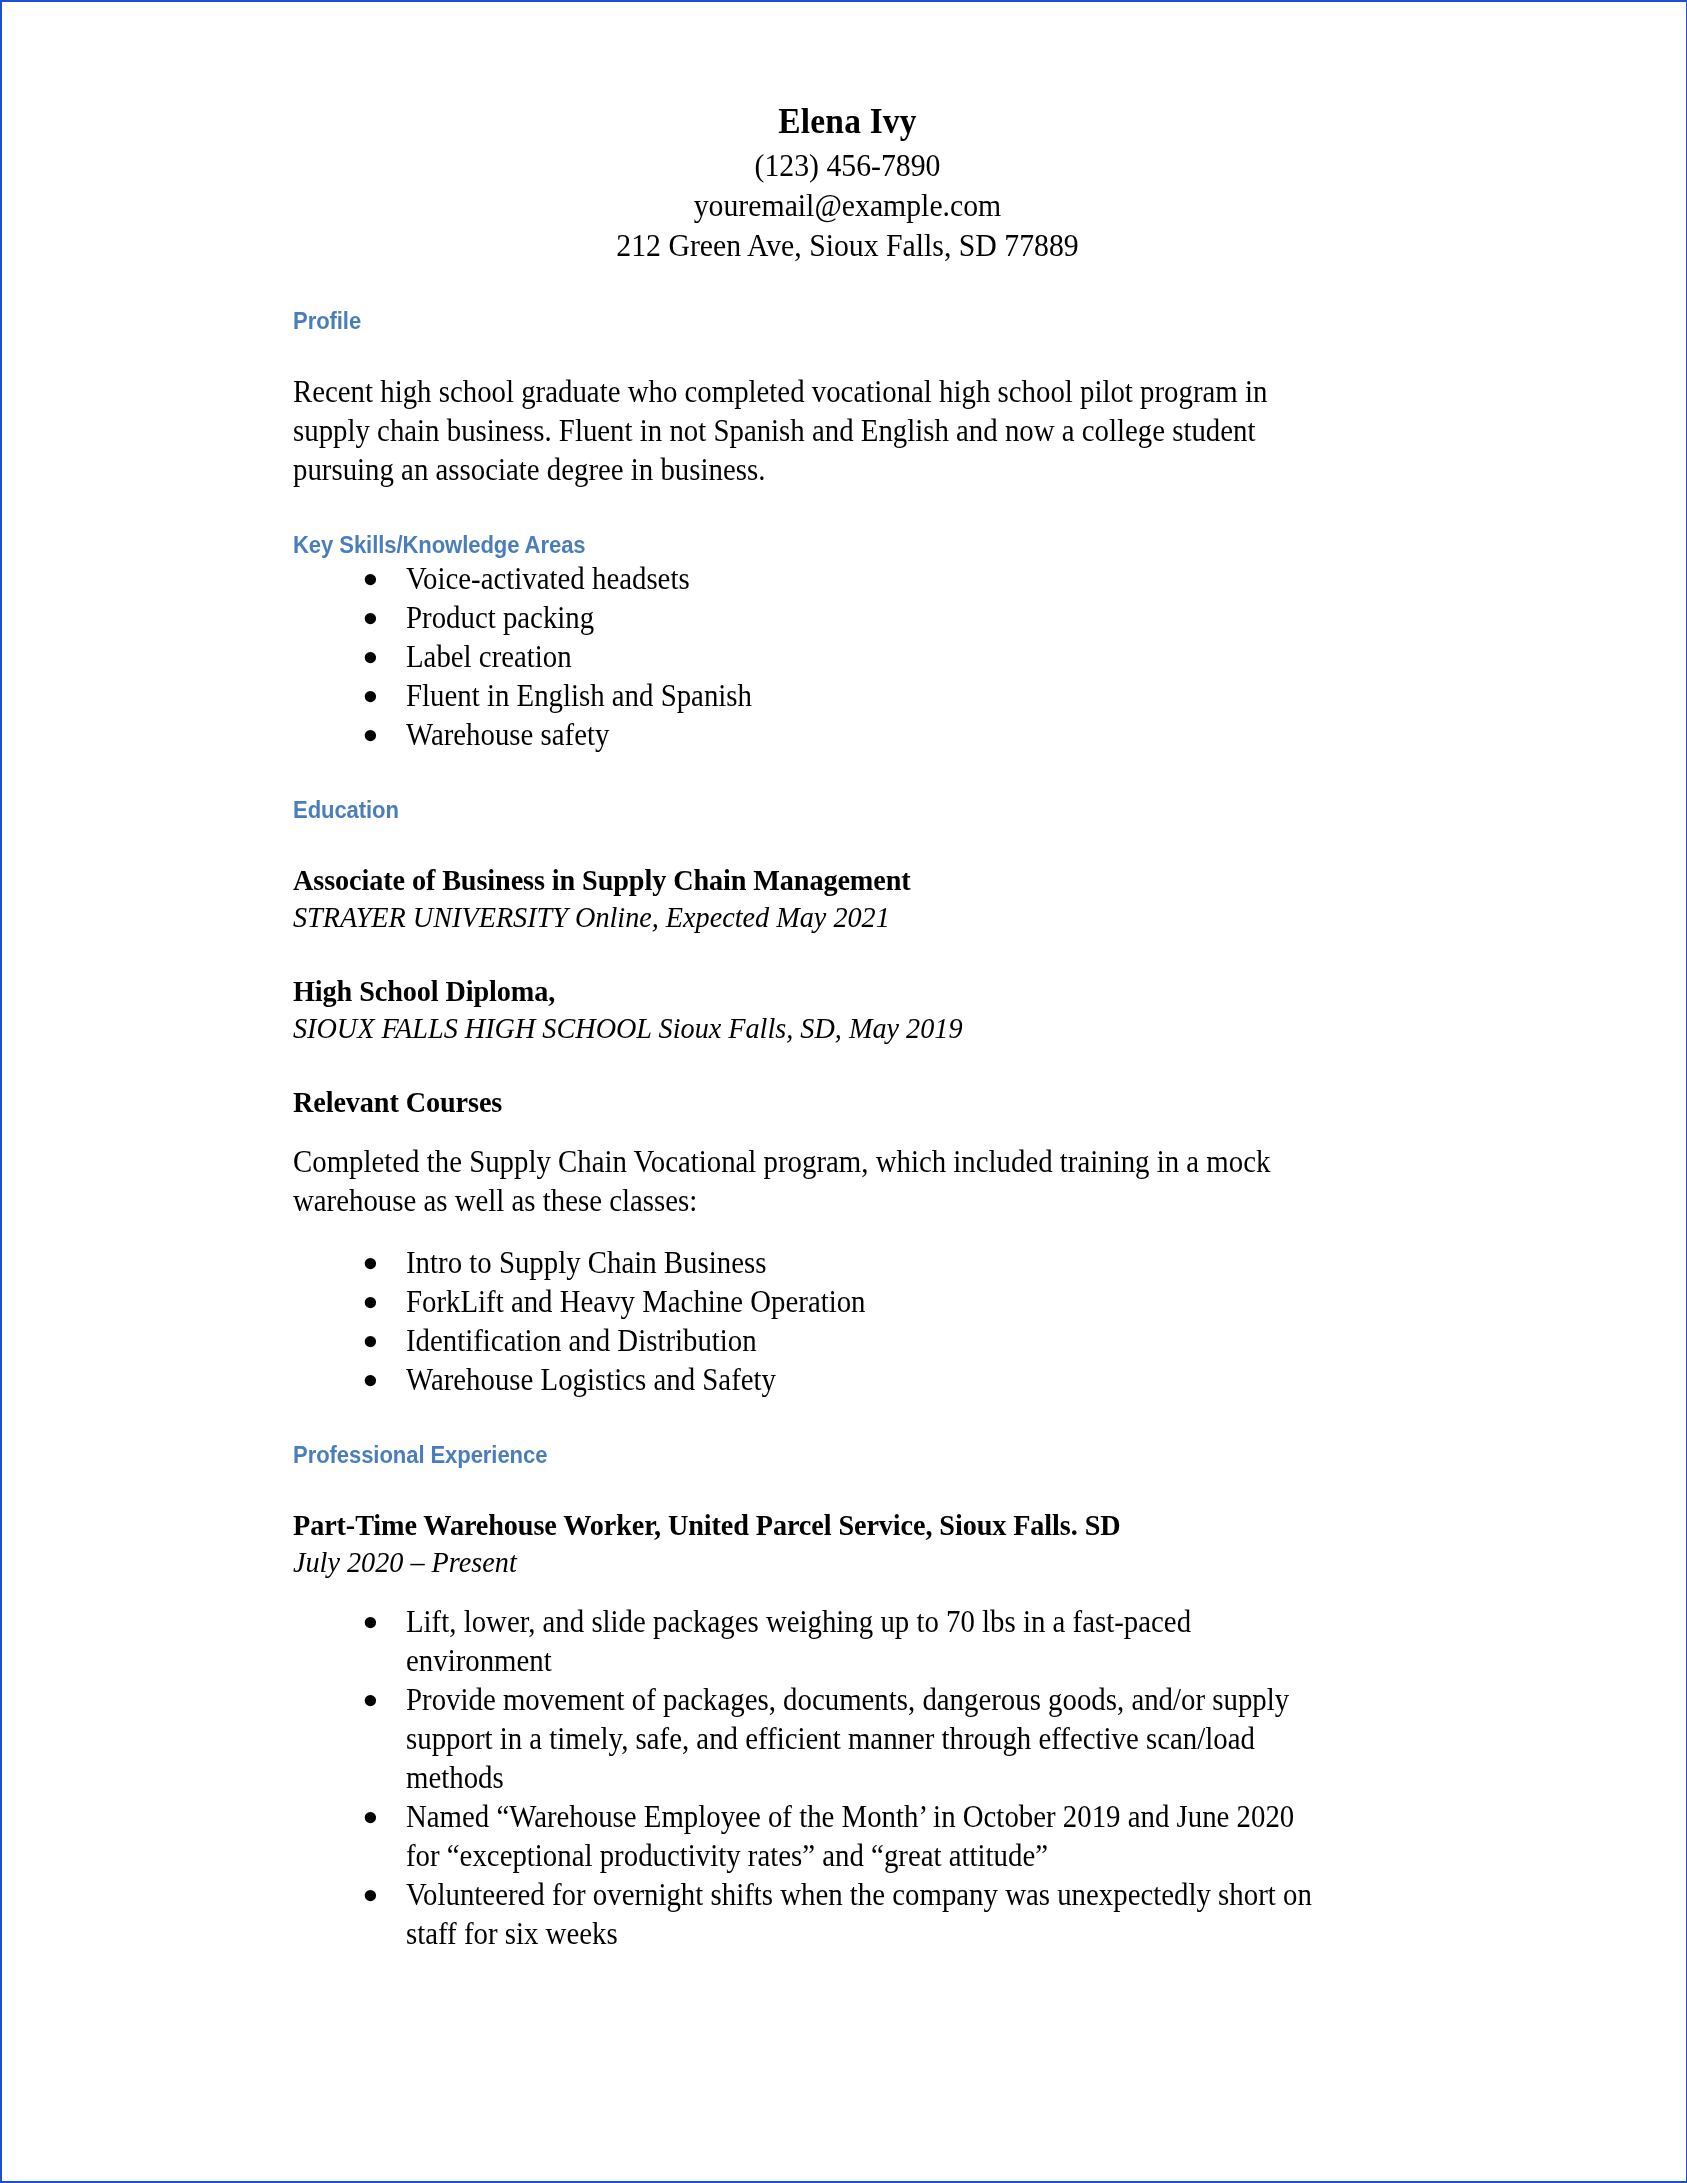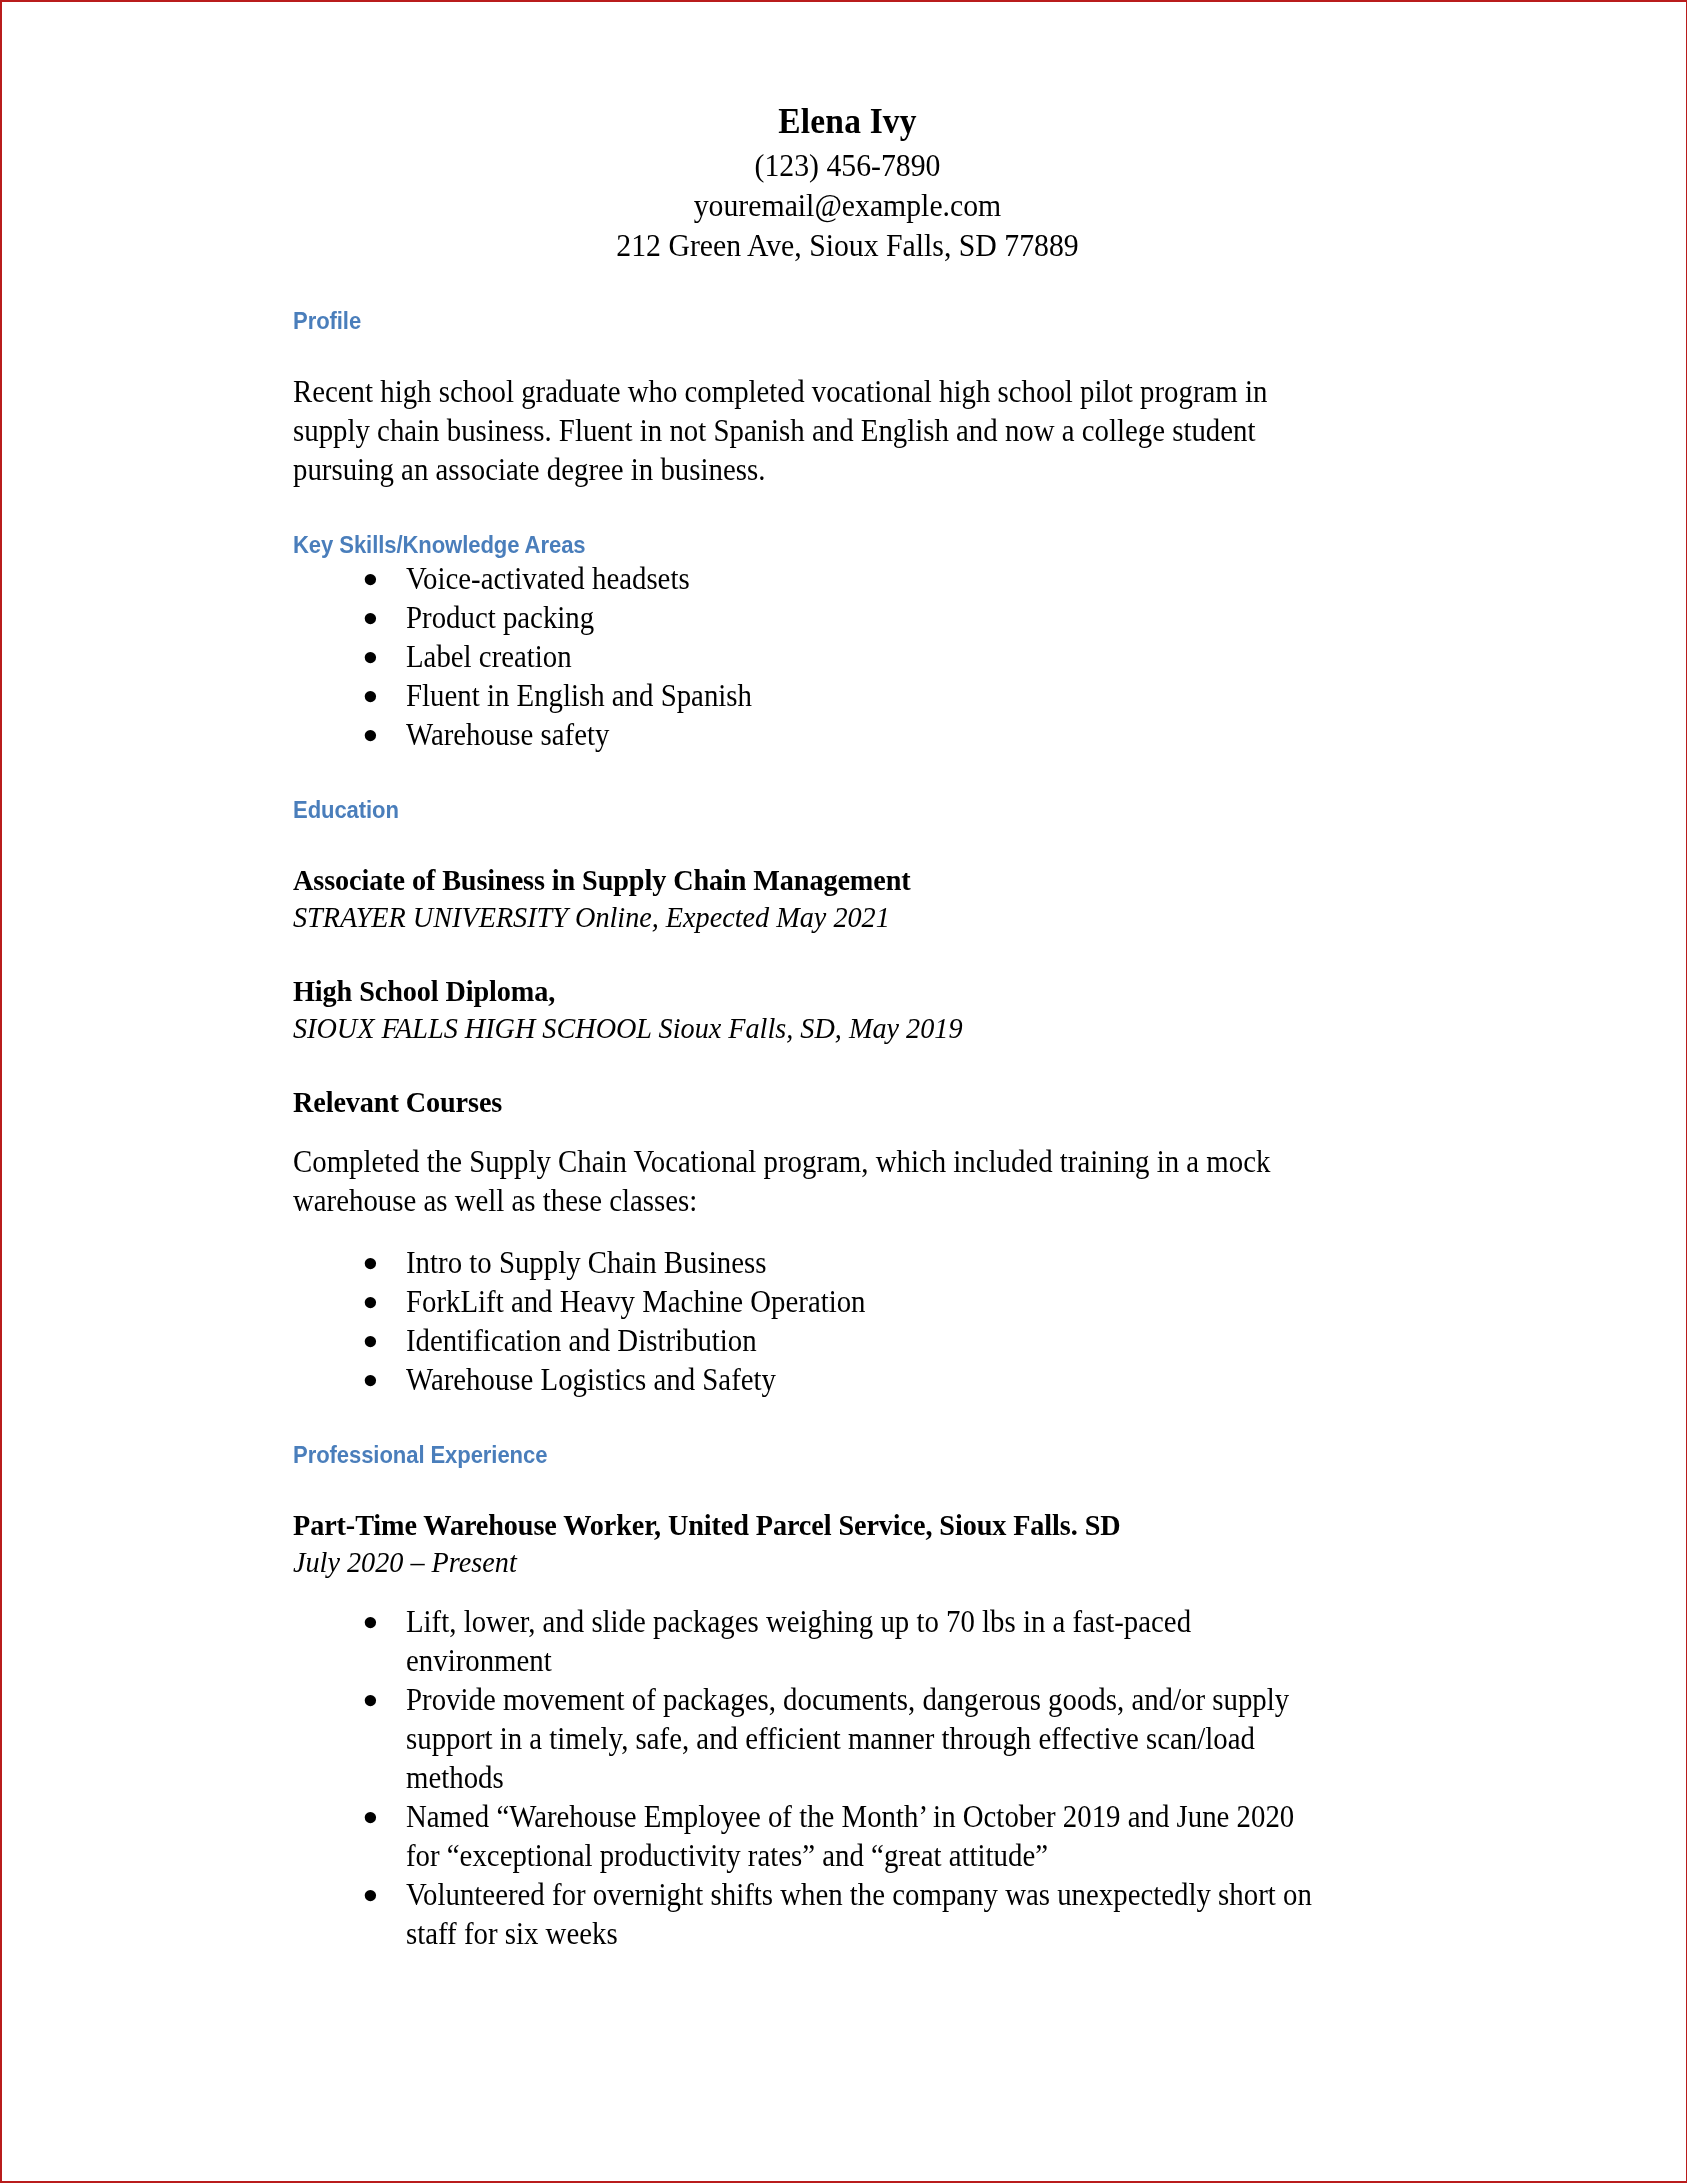--- a/index.html
+++ b/index.html
@@ -12,21 +12,21 @@
     font-family: "Liberation Serif", "DejaVu Serif", serif;
     color: #000000;
   }
 
   .page {
     position: relative;
     width: 1688px;
     height: 2183px;
     box-sizing: border-box;
     background: #ffffff;
-    border: 2px solid #b91c1c;
+    border: 2px solid #1d4ed8;
     overflow: hidden;
   }
 
   .page-inner {
     position: absolute;
     left: 0;
     top: 0;
     width: 100%;
     height: 100%;
     box-sizing: border-box;

